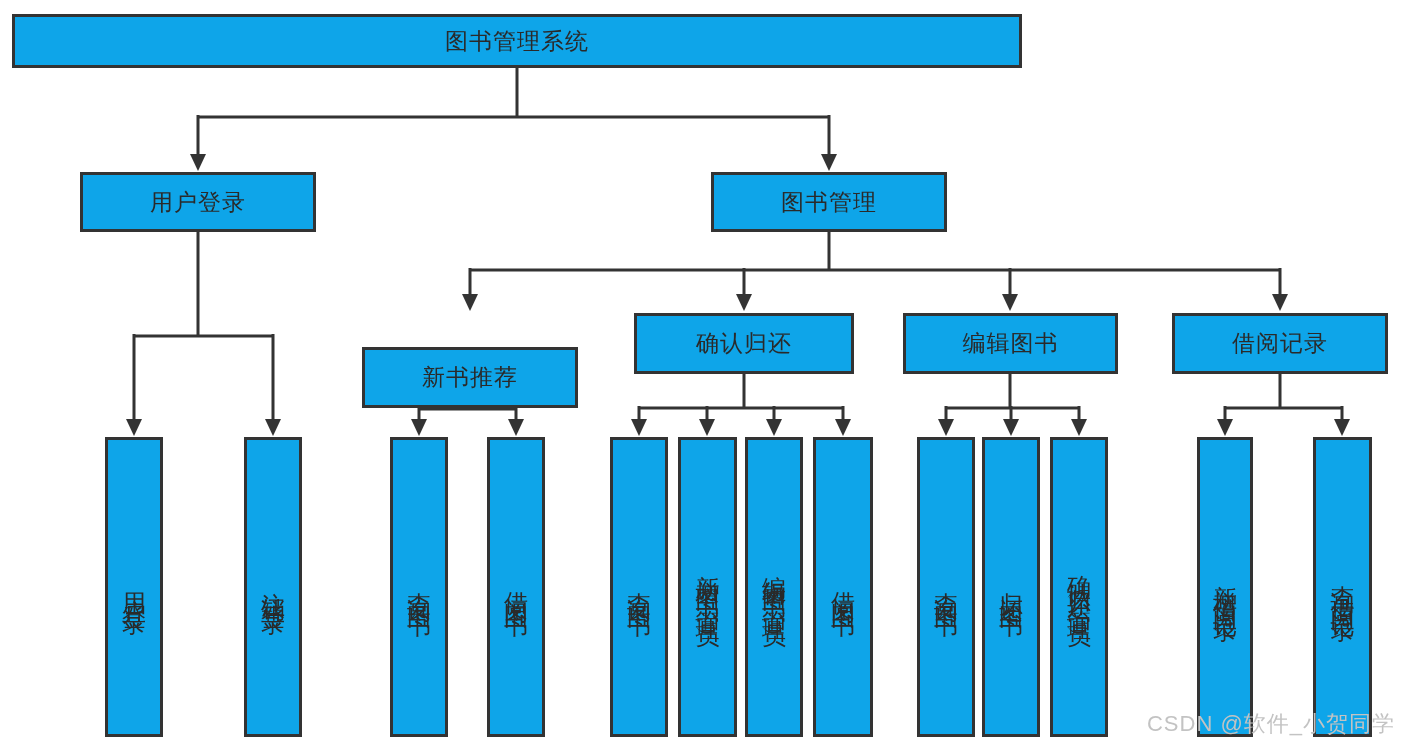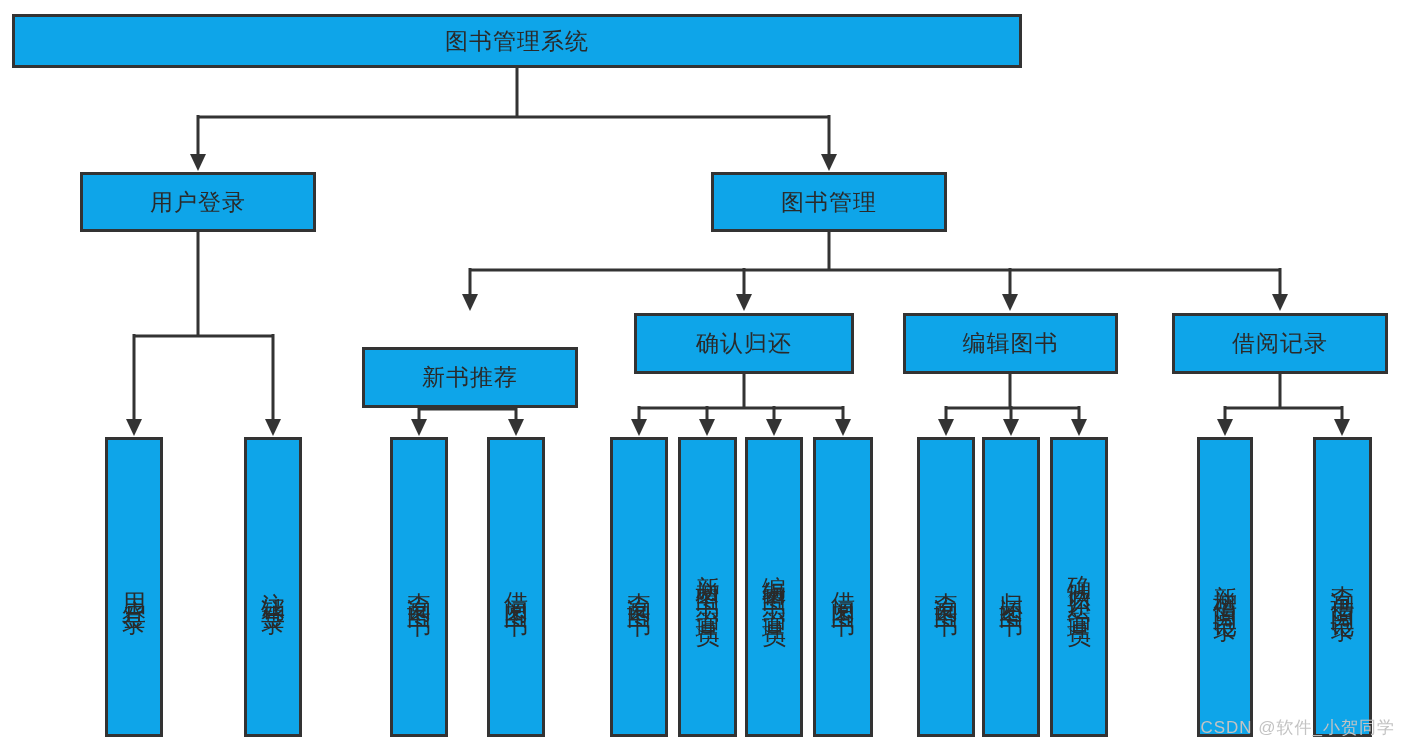--- a/index.html
+++ b/index.html
@@ -34,21 +34,21 @@
     text-orientation: mixed;
     font-size: 24px;
     letter-spacing: 7px;
     line-height: 1;
     white-space: nowrap;
   }
   .watermark {
     position: absolute;
     right: 10px;
     bottom: 8px;
-    font-size: 17px;
+    font-size: 22px;
     color: #c3c3c3;
     letter-spacing: 1px;
     z-index: 5;
     white-space: nowrap;
   }
 </style>
 </head>
 <body>
 
 <div class="canvas">

